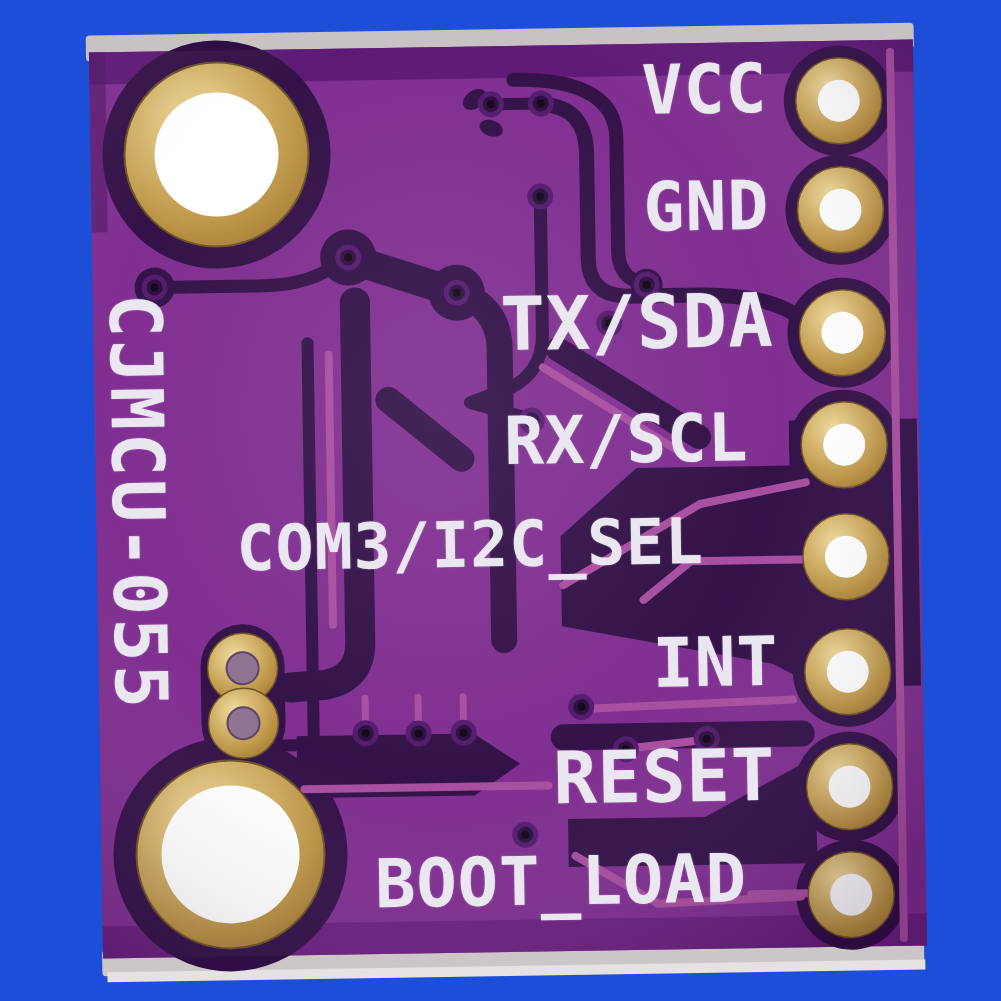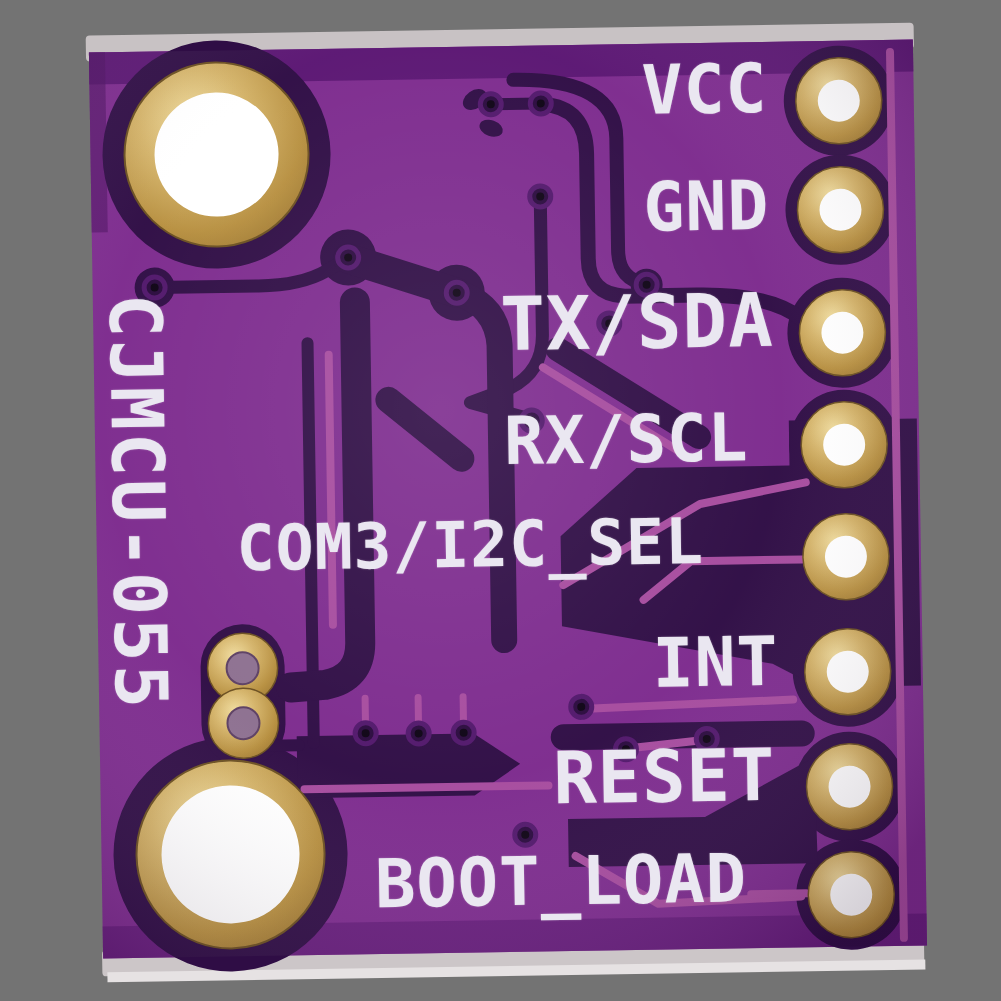--- a/index.html
+++ b/index.html
@@ -1,20 +1,20 @@
 <!DOCTYPE html>
 <html><head>
 <meta charset="utf-8">
 <style>
   html,body { margin:0; padding:0; }
   .stage {
     position: relative;
     width: 1001px;
     height: 1001px;
-    background: #737373;
+    background: #1d4ed8;
     overflow: hidden;
     font-family: "DejaVu Sans Mono", "Liberation Mono", monospace;
   }
   .photo {
     position: absolute;
     inset: 0;
     transform: rotate(-0.9deg);
     transform-origin: 508px 500px;
   }
   .photo svg { position:absolute; left:0; top:0; }

